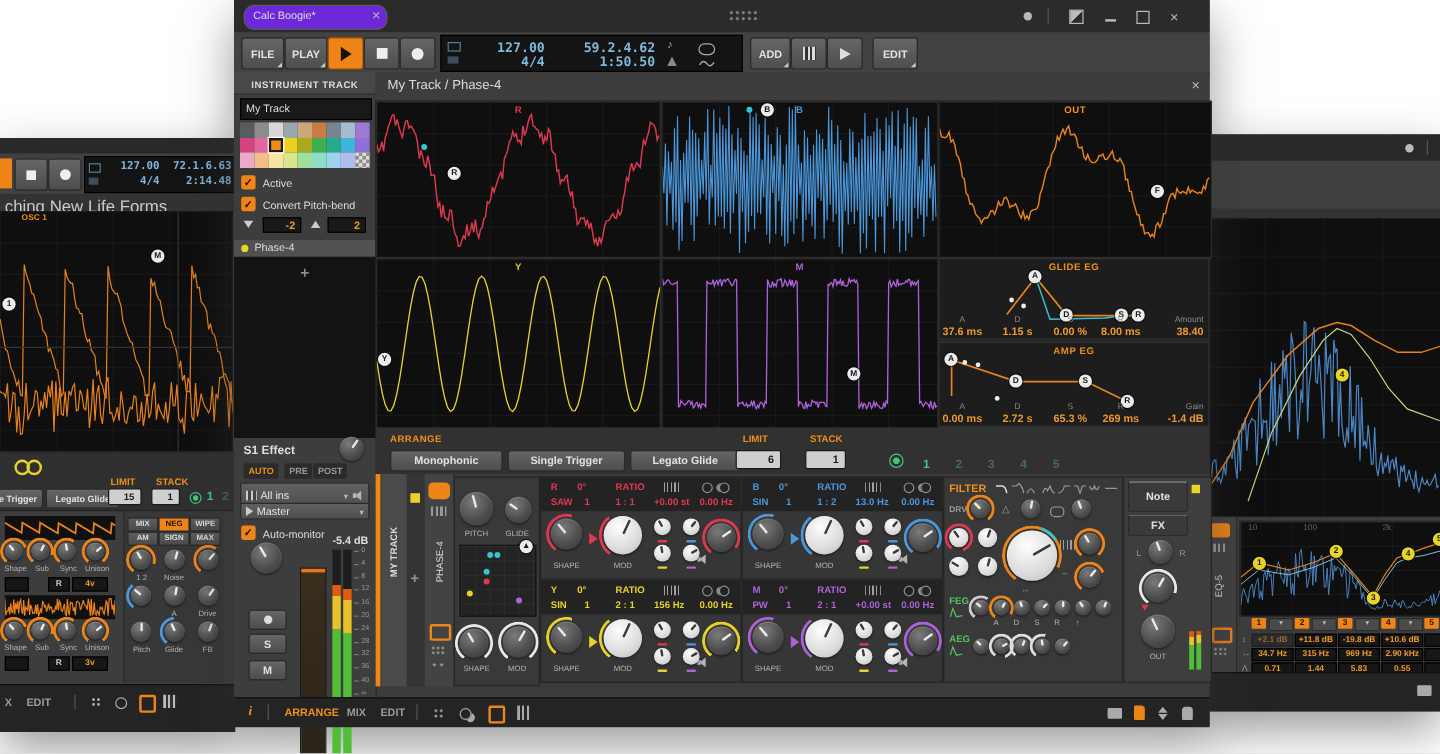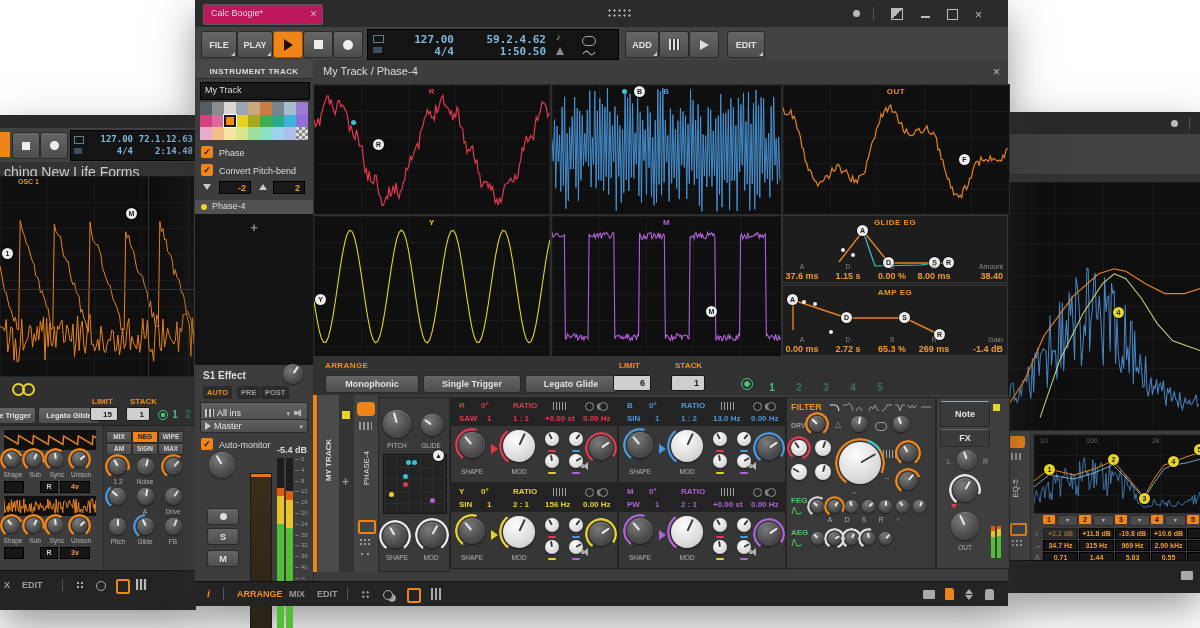--- a/index.html
+++ b/index.html
@@ -84,21 +84,21 @@
           <span class="ab" style="position:static;width:8px;height:8px;background:#eee"></span>
         </div>
       <div class="tbtn" style="left:40px;top:4px;width:26px;height:25px">
           <span style="width:9px;height:9px;border-radius:50%;background:#eee"></span>
         </div>
       <div class="ab" style="left:70px;top:2px;width:126px;height:29px;background:#141414;border:1px solid #000">
         <div class="ab" style="left:3px;top:5px;width:8px;height:6px;border:1px solid #5f7d8f"></div>
         <div class="ab" style="left:3px;top:17px;width:8px;height:6px;background:#3d4f5c"></div>
         <div class="ab digits" style="left:14px;top:3px;width:48px;font-size:9px">127.00</div>
         <div class="ab digits" style="left:14px;top:15px;width:48px;font-size:9px">4/4</div>
-        <div class="ab digits" style="left:64px;top:3px;width:58px;font-size:9px">72.1.12.63</div>
+        <div class="ab digits" style="left:64px;top:3px;width:58px;font-size:9px">72.1.6.63</div>
         <div class="ab digits" style="left:64px;top:15px;width:58px;font-size:9px">2:14.48</div>
       </div>
     </div>
     <div class="ab" style="left:0;top:47px;width:196px;height:14px;background:#333;border-bottom:1px solid #222">
       <span class="ab" style="left:4px;top:2px;font-size:14px;color:#ccc">ching New Life Forms</span>
     </div>
     <div class="scope" style="left:0;top:61px;width:194px;height:200px;border:none">
       <svg viewBox="0 0 100 100" preserveAspectRatio="none">
           <polyline id="losc1" fill="none" stroke="#e8821e" stroke-width="1" vector-effect="non-scaling-stroke" points="0.00,44.9 0.80,49.1 1.60,53.5 2.40,57.7 3.20,58.2 4.00,62.1 4.80,65.6 5.60,66.9 6.40,69.6 7.20,72.6 8.00,70.7 8.80,76.6 9.60,76.9 10.40,22.3 11.20,25.9 12.00,28.4 12.80,30.4 13.60,34.1 14.40,34.6 15.20,37.4 16.00,40.5 16.80,42.8 17.60,44.3 18.40,49.8 19.20,50.5 20.00,52.3 20.80,58.4 21.60,57.3 22.40,59.8 23.20,62.1 24.00,65.7 24.80,66.2 25.60,71.7 26.40,77.0 27.20,75.8 28.00,24.1 28.80,27.6 29.60,28.9 30.40,30.1 31.20,30.1 32.00,35.8 32.80,40.3 33.60,40.6 34.40,42.7 35.20,42.7 36.00,48.4 36.80,52.1 37.60,54.3 38.40,53.4 39.20,57.8 40.00,59.1 40.80,60.4 41.60,68.2 42.40,66.7 43.20,71.1 44.00,72.7 44.80,76.2 45.60,78.1 46.40,22.9 47.20,28.6 48.00,32.2 48.80,33.4 49.60,34.4 50.40,34.3 51.20,37.1 52.00,39.4 52.80,45.8 53.60,47.9 54.40,50.4 55.20,52.5 56.00,54.4 56.80,54.8 57.60,58.8 58.40,62.0 59.20,63.3 60.00,65.1 60.80,67.7 61.60,69.5 62.40,76.9 63.20,76.6 64.00,76.9 64.80,27.9 65.60,31.0 66.40,29.7 67.20,34.2 68.00,36.4 68.80,37.2 69.60,41.6 70.40,45.7 71.20,48.3 72.00,49.0 72.80,49.2 73.60,50.6 74.40,54.4 75.20,56.3 76.00,59.1 76.80,65.6 77.60,62.4 78.40,70.6 79.20,68.3 80.00,74.9 80.80,75.1 81.60,75.3 82.40,22.7 83.20,27.8 84.00,26.3 84.80,32.0 85.60,31.7 86.40,37.7 87.20,38.6 88.00,39.8 88.80,42.0 89.60,49.3 90.40,46.8 91.20,50.8 92.00,51.4 92.80,54.0 93.60,58.5 94.40,58.7 95.20,62.4 96.00,67.9 96.80,67.8 97.60,69.7 98.40,71.6 99.20,77.7 100.00,80.3 "></polyline>
         </svg>
@@ -314,21 +314,21 @@
         </div>
     </div>
     <div class="ab" style="left:0;top:448px;width:195px;height:32px;background:#242424;border-top:1px solid #111">
       <div class="ab" style="left:176px;top:10px;width:12px;height:9px;background:#aaa;border-radius:1px"></div>
     </div>
   </div>
 
   <div class="win" style="left:195px;top:0;width:813px;height:605px;z-index:2;background:#3c3c3c">
 
     <div class="ab" style="left:0;top:0;width:813px;height:27px;background:#2b2b2b">
-      <div class="ab" style="left:8px;top:4px;width:118px;height:19px;background:#be185d;border:1px solid #5a5a5a;border-radius:2px">
+      <div class="ab" style="left:8px;top:4px;width:118px;height:19px;background:#6d28d9;border:1px solid #5a5a5a;border-radius:9px">
         <span class="ab t9 cwhite" style="left:7px;top:3px">Calc Boogie*</span>
         <span class="ab xicon" style="right:5px;top:-1px"></span>
       </div>
       <div class="ab" style="left:412px;top:8px;width:26px;height:11px;background-image:radial-gradient(#9a9a9a 1.1px,transparent 1.4px);background-size:5px 5px"></div>
       <div class="dot" style="left:658px;top:10px;width:7px;height:7px;background:#b9b9b9"></div>
       <div class="sep" style="left:678px;top:7px;height:13px"></div>
       <div class="ab" style="left:696px;top:8px;width:10px;height:10px;border:1px solid #bbb;background:linear-gradient(135deg,#bbb 50%,transparent 50%)"></div>
       <div class="ab" style="left:726px;top:16px;width:9px;height:2px;background:#bbb"></div>
       <div class="ab" style="left:752px;top:9px;width:9px;height:9px;border:1px solid #bbb"></div>
       <span class="ab xicon" style="left:780px;top:5px"></span>
@@ -380,21 +380,21 @@
 
     <div class="ab" style="left:0;top:60px;width:118px;height:521px;background:#3d3d3d;border-right:1px solid #2a2a2a">
       <div class="ab" style="left:0;top:0;width:118px;height:18px;background:#484848;border-bottom:1px solid #2c2c2c;text-align:center">
         <span class="t8 b cwhite" style="line-height:18px;letter-spacing:.4px">INSTRUMENT TRACK</span>
       </div>
       <div class="ab" style="left:5px;top:22px;width:108px;height:16px;background:#191919;border:1px solid #000">
         <span class="t9 cwhite" style="position:absolute;left:4px;top:2px">My Track</span>
       </div>
       <div class="ab" style="left:5px;top:42px;width:108px;height:38px;font-size:0;line-height:0"><span class="sw" style="background: rgb(86, 92, 96);"></span><span class="sw" style="background: rgb(140, 140, 140);"></span><span class="sw" style="background: rgb(216, 216, 216);"></span><span class="sw" style="background: rgb(154, 167, 176);"></span><span class="sw" style="background: rgb(201, 168, 122);"></span><span class="sw" style="background: rgb(198, 124, 68);"></span><span class="sw" style="background: rgb(118, 133, 143);"></span><span class="sw" style="background: rgb(164, 188, 205);"></span><span class="sw" style="background: rgb(157, 123, 212);"></span><span class="sw" style="background: rgb(212, 67, 128);"></span><span class="sw" style="background: rgb(225, 103, 159);"></span><span class="sw sel" style="background: rgb(240, 138, 24);"></span><span class="sw" style="background: rgb(232, 210, 31);"></span><span class="sw" style="background: rgb(170, 168, 31);"></span><span class="sw" style="background: rgb(63, 174, 78);"></span><span class="sw" style="background: rgb(40, 169, 138);"></span><span class="sw" style="background: rgb(62, 181, 216);"></span><span class="sw" style="background: rgb(143, 112, 218);"></span><span class="sw" style="background: rgb(236, 170, 200);"></span><span class="sw" style="background: rgb(244, 189, 140);"></span><span class="sw" style="background: rgb(244, 230, 162);"></span><span class="sw" style="background: rgb(217, 231, 140);"></span><span class="sw" style="background: rgb(158, 223, 156);"></span><span class="sw" style="background: rgb(140, 223, 200);"></span><span class="sw" style="background: rgb(156, 211, 238);"></span><span class="sw" style="background: rgb(174, 189, 238);"></span><span class="sw checker"></span></div>
       <div class="cb" style="left:6px;top:86px"></div>
-      <span class="ab t9 cwhite" style="left:24px;top:88px">Phase</span>
+      <span class="ab t9 cwhite" style="left:24px;top:88px">Active</span>
       <div class="cb" style="left:6px;top:104px"></div>
       <span class="ab t9 cwhite" style="left:24px;top:106px">Convert Pitch-bend</span>
       <div class="ab" style="left:8px;top:124px;width:0;height:0;border-top:6px solid #ccc;border-left:4px solid transparent;border-right:4px solid transparent"></div>
       <div class="field" style="left:24px;top:121px;width:32px;height:13px">-2</div>
       <div class="ab" style="left:64px;top:124px;width:0;height:0;border-bottom:6px solid #ccc;border-left:4px solid transparent;border-right:4px solid transparent"></div>
       <div class="field" style="left:78px;top:121px;width:32px;height:13px">2</div>
       <div class="ab" style="left:0;top:140px;width:118px;height:14px;background:#515151">
         <span class="dot" style="left:6px;top:4px;width:6px;height:6px;background:#e8d428"></span>
         <span class="ab t9 cwhite" style="left:17px;top:1px">Phase-4</span>
       </div>

